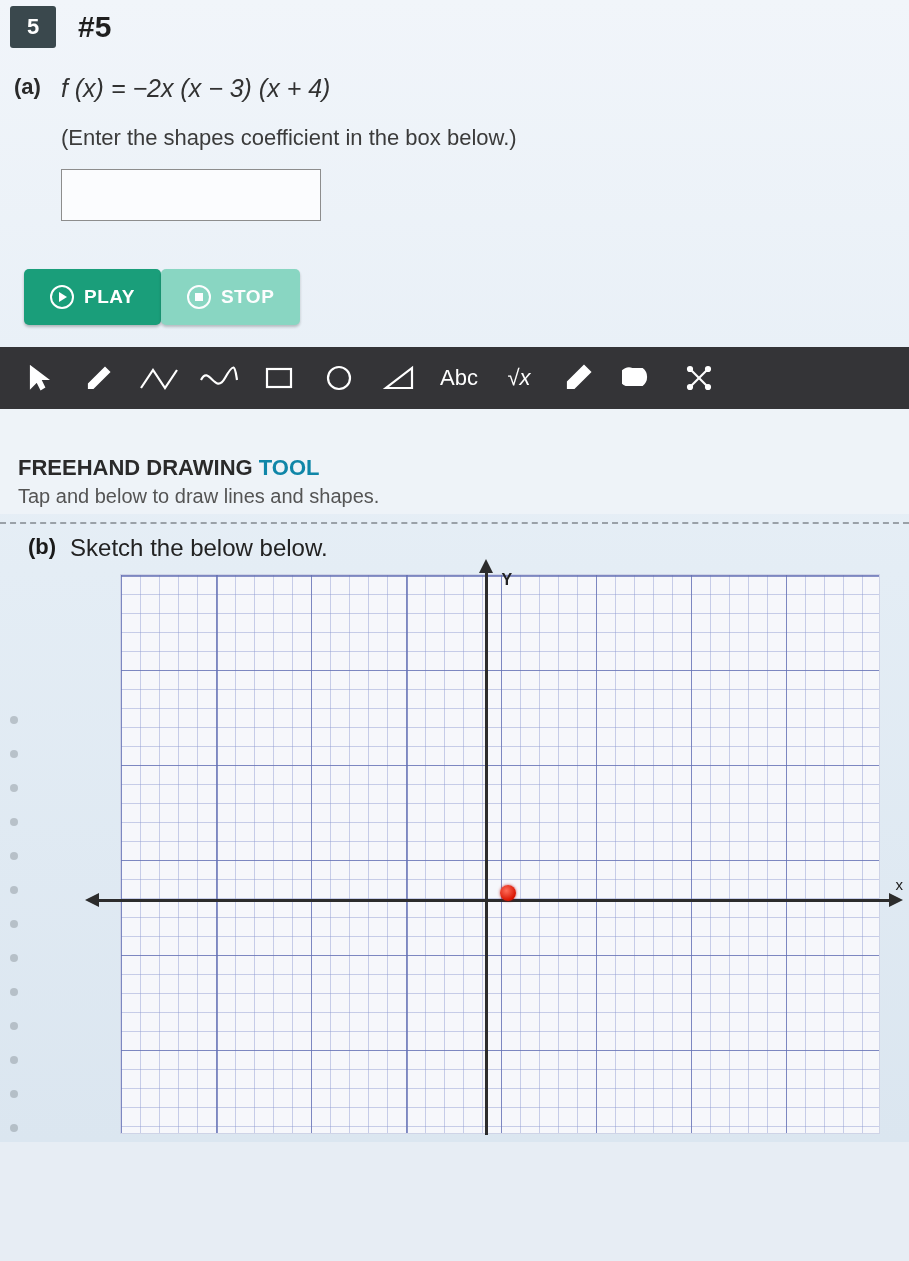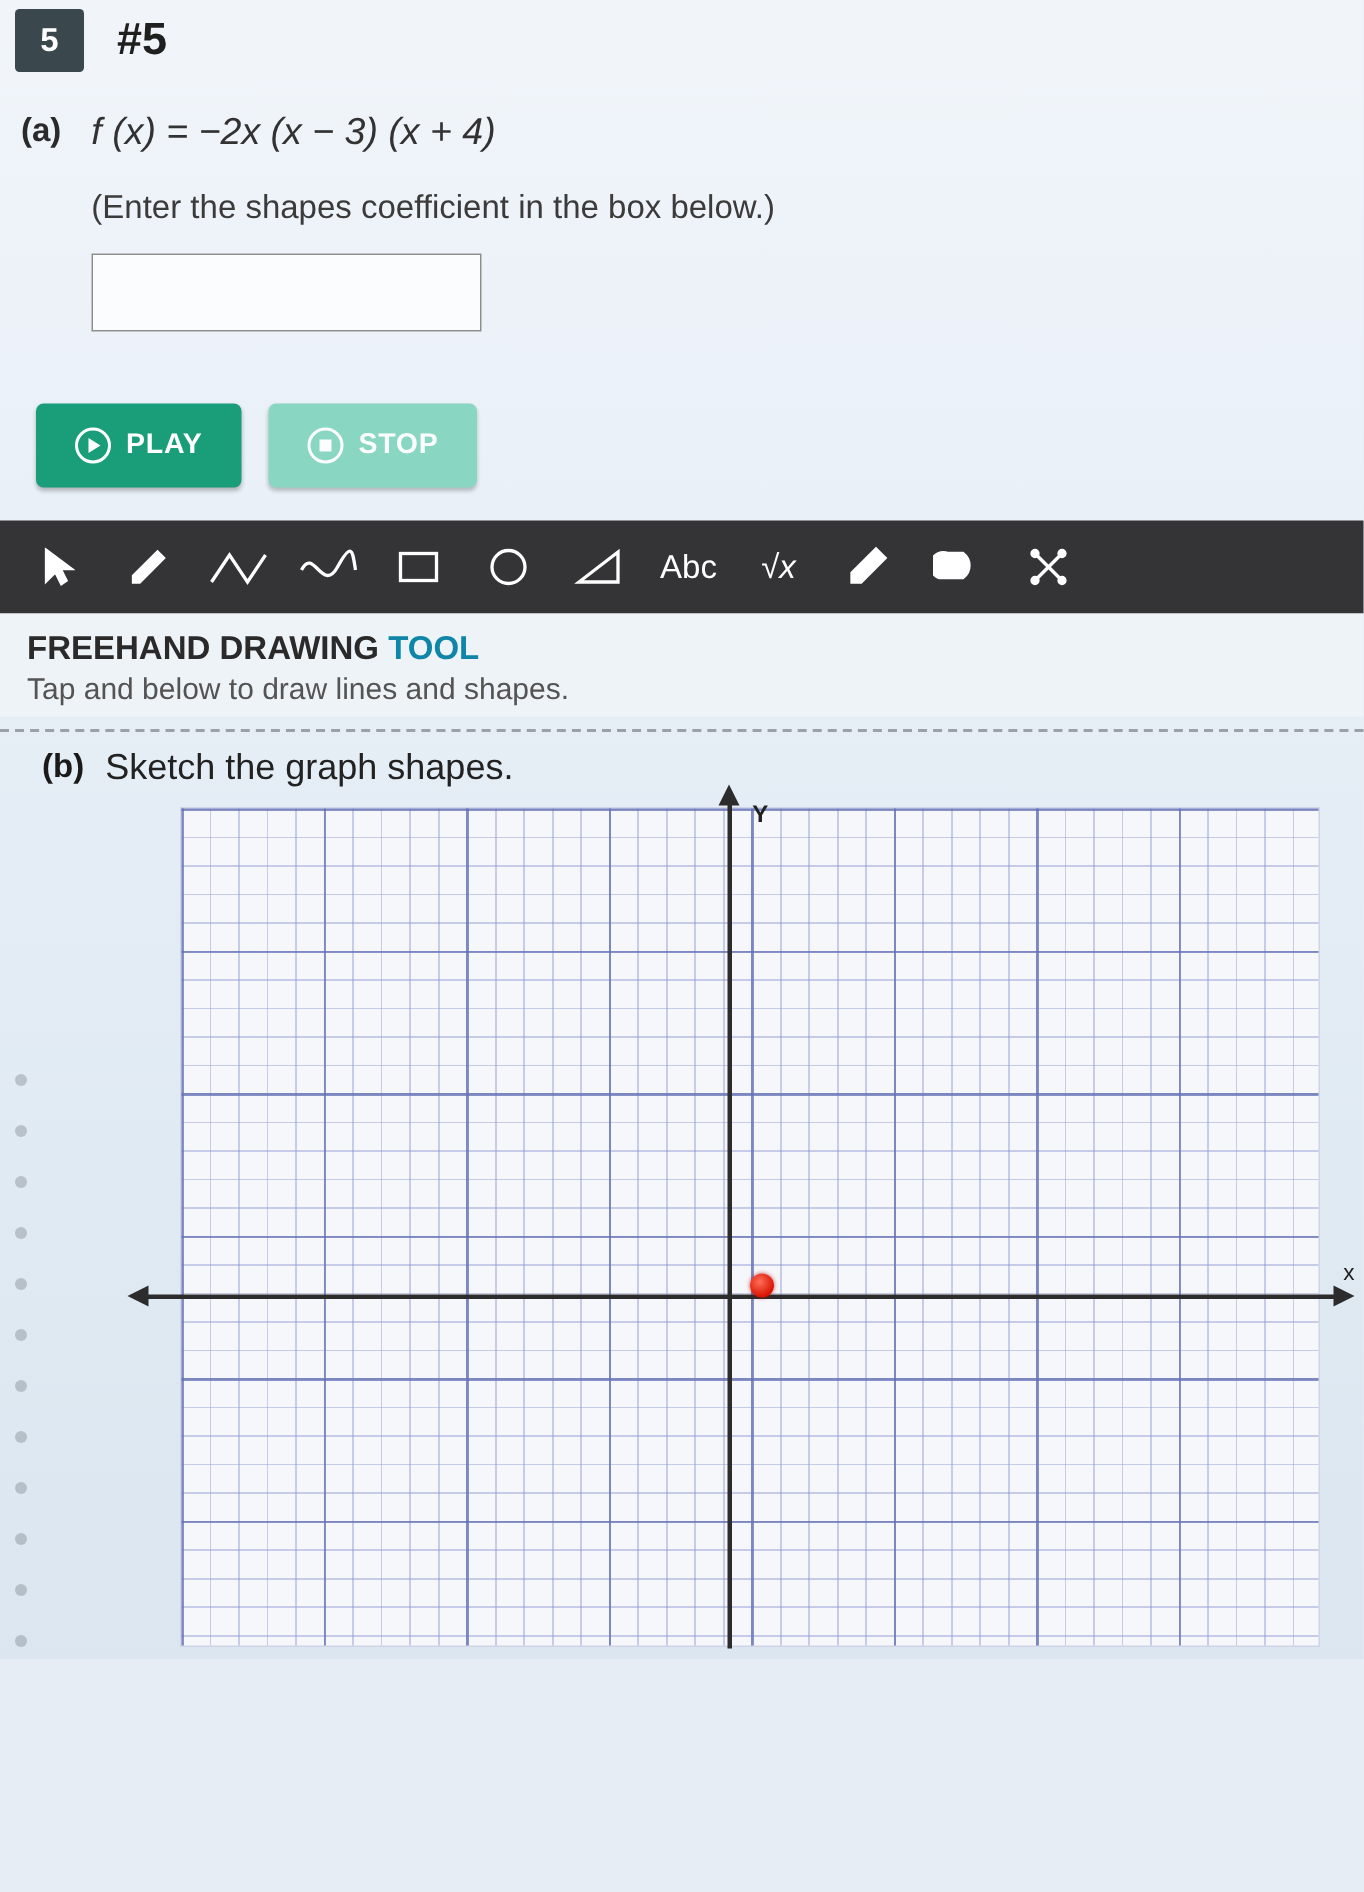--- a/index.html
+++ b/index.html
@@ -49,21 +49,21 @@
   .formula { font-size:25px; font-style:italic; color:#323232; margin-bottom:22px; }
   .hint { font-size:22px; color:#3b3b3b; margin-bottom:18px; }
   .answer-input {
     width:260px; height:52px;
     border:1px solid #8d8d8d;
     background:#fbfcfe;
     font-size:18px;
     padding:4px 8px;
   }
 
-  .buttons-row { display:flex; gap:18px; padding: 42px 12px 22px 24px; }
+  .buttons-row { display:flex; padding: 42px 12px 22px 24px; }
   .btn {
     display:flex; align-items:center; gap:10px;
     height:56px; padding:0 26px;
     border-radius:5px;
     color:#fff; font-size:19px; font-weight:700;
     letter-spacing:.5px;
     box-shadow:0 2px 3px rgba(0,0,0,.25);
     user-select:none;
   }
   .btn.play { background:var(--teal); }
@@ -91,21 +91,21 @@
     text-align:center;
   }
   .tool svg { stroke:#fff; fill:none; stroke-width:2.2; }
   .tool .fill { fill:#fff; }
   .tool.text { font-size:22px; font-weight:400; }
 
   .tool-banner {
     padding:10px 16px 6px 18px;
     background:#eef3f8;
   }
-  .tool-title { font-size:22px; }
+  .tool-title { font-size:22px;margin-top:36px; }
   .tool-title .dark { color:#2a2a2a; font-weight:600;}
   .tool-title .link { color:var(--link-teal); font-weight:600;}
   .tool-sub { font-size:20px; color:#545454; margin-top:4px; }
 
   .dashed-sep {
     border:none; border-top:2px dashed #9aa1a8; margin:8px 0 6px 0;
   }
 
   .part-b { display:flex; gap:14px; padding:4px 10px 0 28px; }
   .part-b-label { font-size:22px; font-weight:700; color:#1a1a1a; }
@@ -265,21 +265,21 @@
     <div class="tool-title">
       <span class="dark">FREEHAND DRAWING </span><span class="link">TOOL</span>
     </div>
     <div class="tool-sub">Tap and below to draw lines and shapes.</div>
   </div>
 
   <hr class="dashed-sep">
 
   <div class="part-b">
     <div class="part-b-label">(b)</div>
-    <div class="part-b-prompt">Sketch the graph shapes.</div>
+    <div class="part-b-prompt">Sketch the below below.</div>
   </div>
 
   <div class="ruler">
     <div class="dot"></div>
       <div class="dot"></div>
       <div class="dot"></div>
       <div class="dot"></div>
     <div class="dot"></div>
       <div class="dot"></div>
       <div class="dot"></div>

